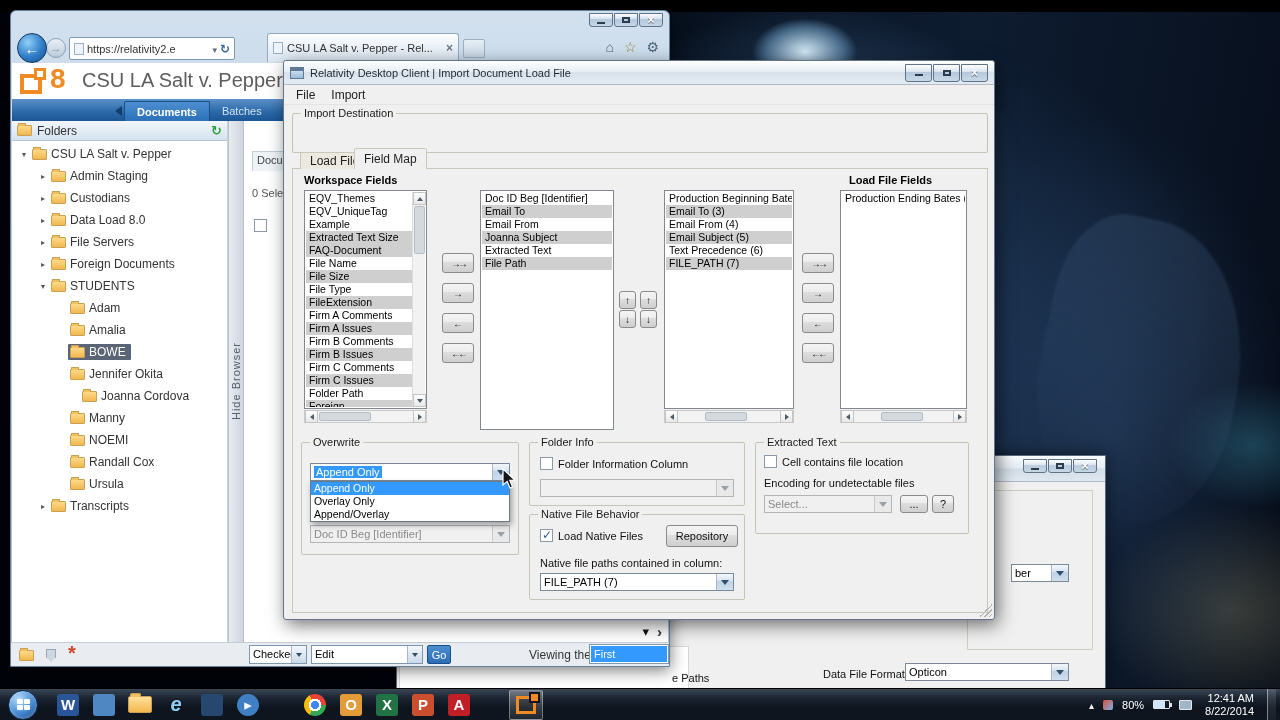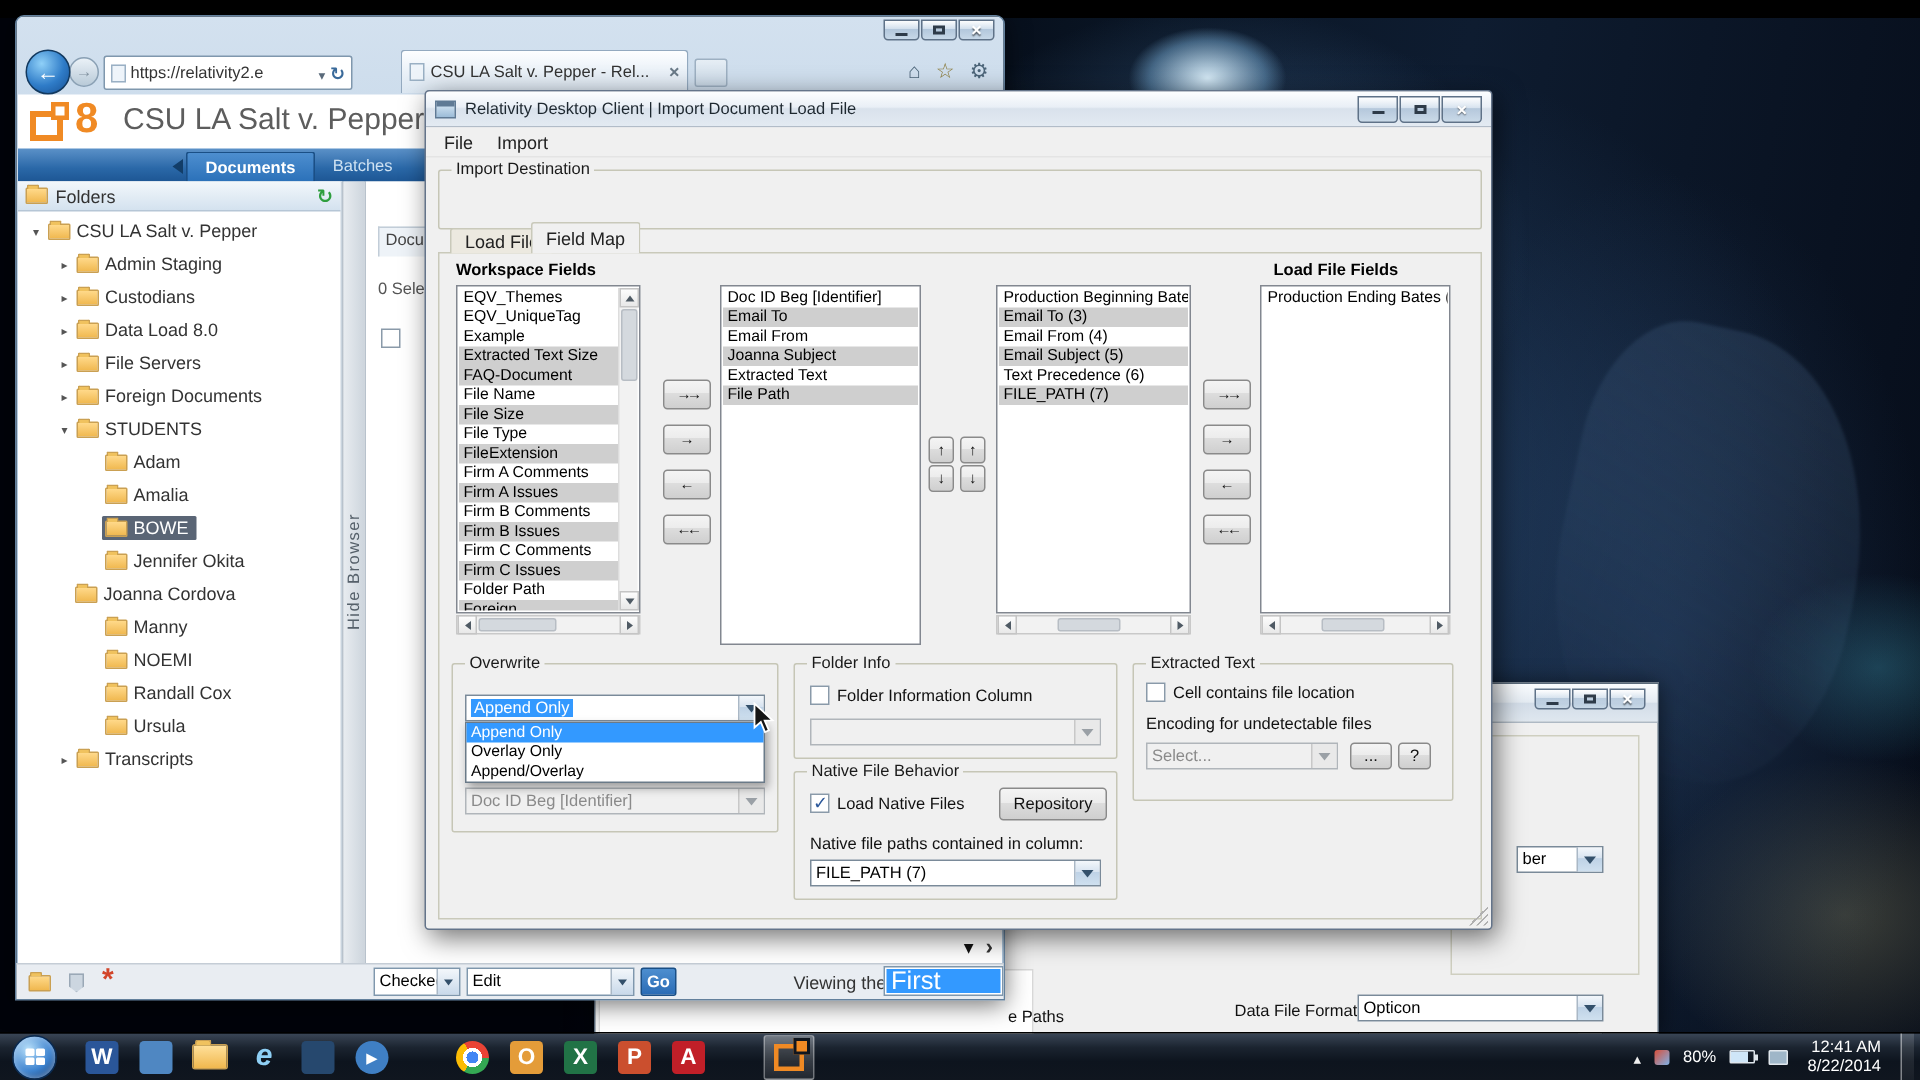--- a/index.html
+++ b/index.html
@@ -133,24 +133,24 @@
 .sl-sel{position:absolute;left:8px;top:66px;font-size:11px;color:#555;width:40px;white-space:nowrap;overflow:hidden}
 .sl-pager{position:absolute;right:6px;bottom:2px;display:flex;gap:8px;align-items:center;color:#222}
 .i-down::before{content:"▾";font-size:13px;color:#111}
 .i-next::before{content:"›";font-size:15px;color:#333;font-weight:bold}
 .b-bottombar{position:absolute;left:0;right:0;bottom:0;height:24px;background:#e9edf2;border-top:1px solid #c5cdd6}
 .mini-select{position:absolute;top:2px;height:19px;background:#fff;border:1px solid #7f97ad;display:flex;align-items:stretch}
 .mini-select .val{flex:1;font-size:11px;line-height:17px;padding:0 3px;white-space:nowrap;overflow:hidden}
 .mini-select .drop{width:15px;display:flex;align-items:center;justify-content:center;background:linear-gradient(#f3f7fb,#c9d9ea);border-left:1px solid #aab8c6}
 .mini-select .drop::after{content:"";border:3px solid rgba(0,0,0,0);border-top:4px solid #33506b;margin-top:4px}
 .go-btn{position:absolute;top:2px;width:24px;height:19px;background:linear-gradient(#4d8ecf,#2b6cb5);border:1px solid #1a4f86;border-radius:2px;
- color:#fff;font-size:11px;font-weight:bold;display:flex;align-items:center;justify-content:center}
+ color:#fff;font-size:11px;font-weight:normal;display:flex;align-items:center;justify-content:center}
 .viewing{position:absolute;top:5px;font-size:12px;color:#333;white-space:nowrap}
 .first-box{position:absolute;top:1px;width:80px;height:20px;background:#fff;border:1px solid #7f97ad;display:flex;align-items:stretch;padding:1px}
-.first-box span{flex:1;background:#3399ff;color:#fff;font-size:17px;line-height:16px;padding:0 3px}
+.first-box span{flex:1;background:#3399ff;color:#fff;font-size:11px;line-height:16px;padding:0 3px}
 .bb-icons{position:absolute;left:8px;top:0;height:24px;display:flex;align-items:center;gap:12px}
 .mini-tag{width:10px;height:13px;background:#ccd6e0;border:1px solid #9aa8b6;clip-path:polygon(0 0,100% 0,100% 70%,50% 100%,0 70%)}
 .i-ast::before{content:"*";color:#d2452a;font-size:20px;font-weight:bold;line-height:10px}
 
 
 .client{position:absolute;left:396px;top:455px;width:710px;height:235px;z-index:5;
  background:#f0f0f0;border:1px solid #5a6a7a;box-shadow:0 0 14px rgba(0,0,0,.55)}
 .cw-title{height:26px;background:linear-gradient(#fafcfe,#e4ebf2 48%,#d3dde8 52%,#dfe7ef);border-bottom:1px solid #aeb9c4;position:relative}
 .cw-title .capbtns{position:absolute;top:3px;right:8px}
 .cw-white{position:absolute;left:2px;top:164px;width:290px;height:69px;background:#fff;border:1px solid #d8d8d8}
@@ -386,21 +386,21 @@
               <span class="tree-label">BOWE</span>
             </span>
           </div>
           <div class="tree-row" style="padding-left: 44px;">
             <span class="tree-arrow"></span>
             <span class="tree-chip">
               <span class="folder-ico"></span>
               <span class="tree-label">Jennifer Okita</span>
             </span>
           </div>
-          <div class="tree-row" style="padding-left: 24px;">
+          <div class="tree-row" style="padding-left: 56px;">
             <span class="tree-arrow"></span>
             <span class="tree-chip">
               <span class="folder-ico"></span>
               <span class="tree-label">Joanna Cordova</span>
             </span>
           </div>
           <div class="tree-row" style="padding-left: 44px;">
             <span class="tree-arrow"></span>
             <span class="tree-chip">
               <span class="folder-ico"></span>

